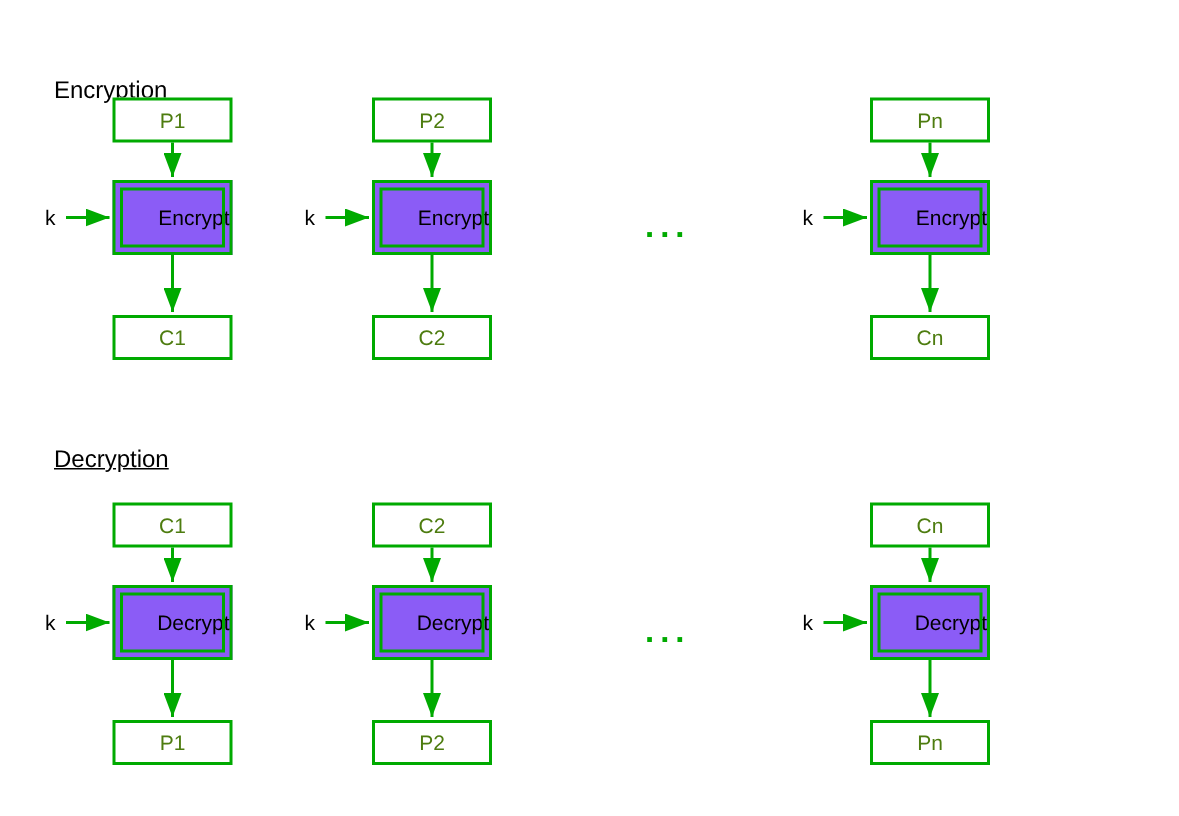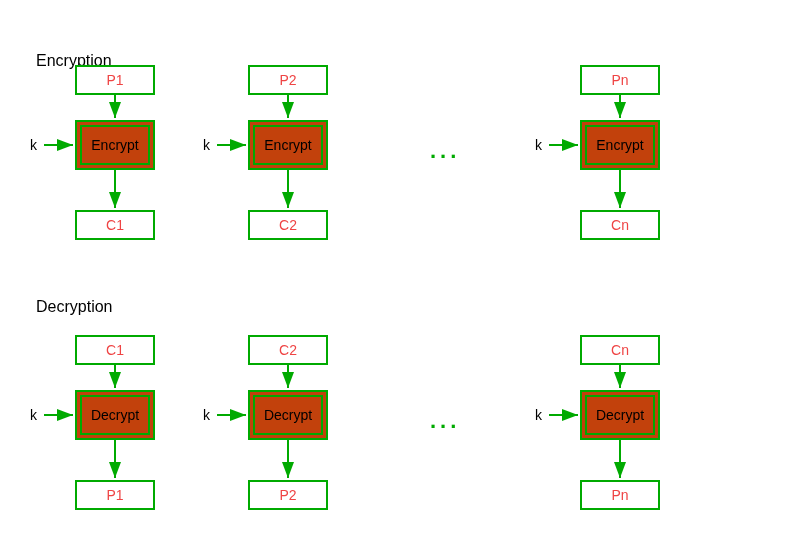--- a/index.html
+++ b/index.html
@@ -22,30 +22,30 @@
 
     
     .box {
       position: absolute;
       border: 2px solid #00aa00;
       background: #fff;
       display: flex;
       align-items: center;
       justify-content: center;
       font-size: 14px;
-      color: #ef4444;
+      color: #4d7c0f;
     }
 
     .box-double {
       position: absolute;
       border: 2px solid #00aa00;
-      background: #c2410c;
+      background: #8b5cf6;
       display: flex;
       align-items: center;
-      justify-content: center;
+      justify-content: flex-end;
       font-size: 14px;
       color: #000;
     }
     .box-double::after {
       content: '';
       position: absolute;
       top: 3px;
       left: 3px;
       right: 3px;
       bottom: 3px;
@@ -74,21 +74,21 @@
       color: #00aa00;
       font-weight: bold;
       letter-spacing: 4px;
     }
   </style>
 </head>
 <body>
 
 <div class="section-label" style="top: 28px; left: 36px; margin-top: 24px;">Encryption</div>
 
-<div class="section-label" style="top: 298px; left: 36px;">Decryption</div>
+<div class="section-label" style="top: 298px; left: 36px; text-decoration: underline;">Decryption</div>
 
 <div class="box" style="left: 75px; top: 65px; width: 80px; height: 30px;">
   <span>P1</span>
 </div>
 
 <div class="box-double" style="left: 75px; top: 120px; width: 80px; height: 50px;">
   <span>Encrypt</span>
 </div>
 
 <div class="box" style="left: 75px; top: 210px; width: 80px; height: 30px;">

